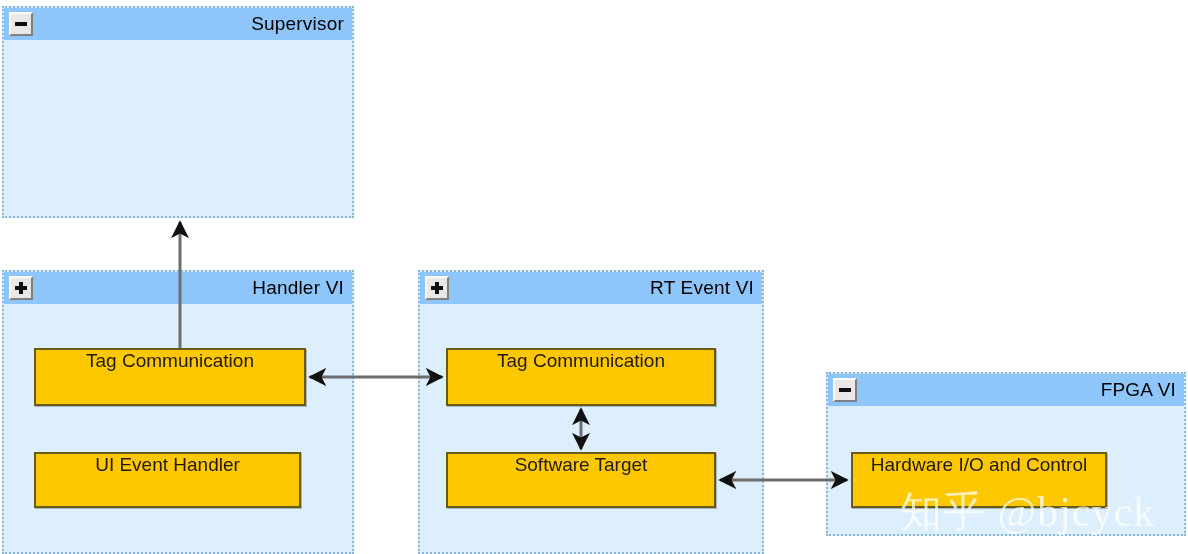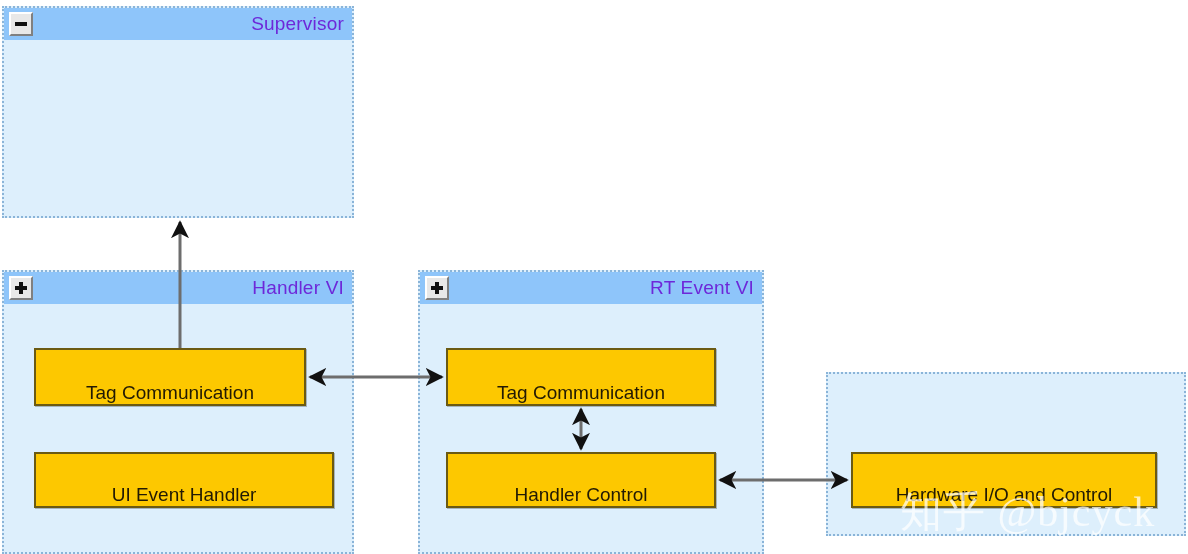--- a/index.html
+++ b/index.html
@@ -30,21 +30,21 @@
     height: 32px;
     background: #8ec5fa;
     box-sizing: border-box;
     display: flex;
     align-items: center;
     justify-content: flex-end;
     padding-right: 8px;
   }
   .panel-title {
     font-size: 19px;
-    color: #6d28d9;
+    color: #000000;
     font-family: "Liberation Sans", sans-serif;
     letter-spacing: 0.2px;
     white-space: nowrap;
   }
   .panel-body {
     position: relative;
     width: 100%;
   }
 
   
@@ -91,21 +91,21 @@
   }
 
   
   .node {
     position: absolute;
     box-sizing: border-box;
     background: #fdc800;
     border: 2px solid #6b5a12;
     box-shadow: 1px 1px 0 rgba(0,0,0,0.25);
     display: flex;
-    align-items: flex-end;
+    align-items: flex-start;
     justify-content: center;
   }
   .node-label {
     font-size: 19px;
     color: #221a04;
     font-family: "Liberation Sans", sans-serif;
     white-space: nowrap;
   }
 
   
@@ -161,40 +161,46 @@
     <div class="panel-header">
       <button class="toggle-btn" aria-label="expand">
         <span class="toggle-glyph plus"></span>
       </button>
       <span class="panel-title">RT Event VI</span>
     </div>
     <div class="panel-body" style="height:250px;"></div>
   </div>
 
   <div class="panel" style="left:826px; top:372px; width:360px; height:164px;">
+    <div class="panel-header">
+      <button class="toggle-btn" aria-label="collapse">
+        <span class="toggle-glyph"></span>
+      </button>
+      <span class="panel-title">FPGA VI</span>
+    </div>
     <div class="panel-body" style="height:130px;"></div>
   </div>
 
   <div class="node" style="left:34px; top:348px; width:272px; height:58px;">
     <span class="node-label">Tag Communication</span>
   </div>
 
-  <div class="node" style="left:34px; top:452px; width:300px; height:56px;">
+  <div class="node" style="left:34px; top:452px; width:267px; height:56px;">
     <span class="node-label">UI Event Handler</span>
   </div>
 
   <div class="node" style="left:446px; top:348px; width:270px; height:58px;">
     <span class="node-label">Tag Communication</span>
   </div>
 
   <div class="node" style="left:446px; top:452px; width:270px; height:56px;">
-    <span class="node-label">Handler Control</span>
-  </div>
-
-  <div class="node" style="left:851px; top:452px; width:306px; height:56px;">
+    <span class="node-label">Software Target</span>
+  </div>
+
+  <div class="node" style="left:851px; top:452px; width:256px; height:56px;">
     <span class="node-label">Hardware I/O and Control</span>
   </div>
 
   <svg id="arrows" viewBox="0 0 1188 554" xmlns="http://www.w3.org/2000/svg">
     <defs>
       <marker id="ah-end" viewBox="0 0 10 10" refX="9" refY="5" markerWidth="6" markerHeight="6" orient="auto-start-reverse">
         <path d="M 0 0 L 10 5 L 0 10 L 2.6 5 z" fill="#111111"></path>
       </marker>
       <marker id="ah-start" viewBox="0 0 10 10" refX="9" refY="5" markerWidth="6" markerHeight="6" orient="auto-start-reverse">
         <path d="M 0 0 L 10 5 L 0 10 L 2.6 5 z" fill="#111111"></path>

